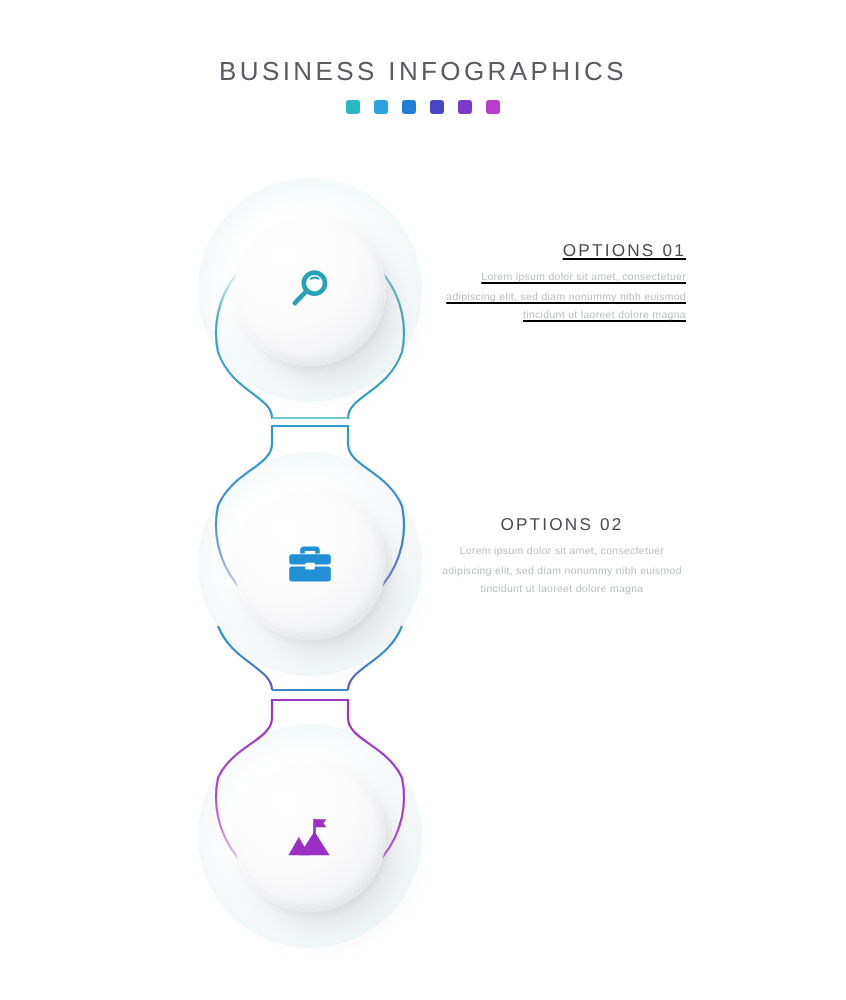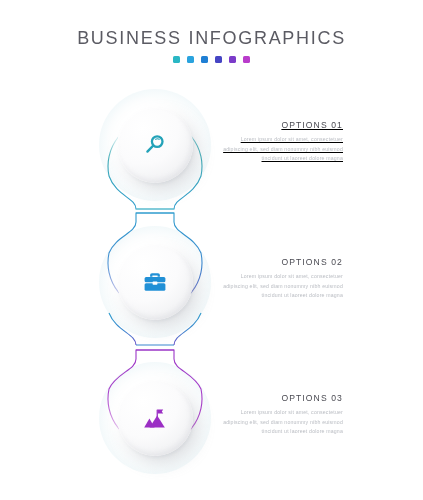--- a/index.html
+++ b/index.html
@@ -8,21 +8,21 @@
     background:#ffffff;
     font-family:"Liberation Sans", sans-serif;
     overflow:hidden;
     position:relative;
   }
   .canvas{position:absolute;inset:0;width:423px;height:500px;}
 
   
   .header{position:absolute;top:28px;left:0;width:423px;text-align:center;}
   .title{
-    font-size:18px;letter-spacing:1.7px;color:#5b5b63;
+    font-size:13px;letter-spacing:1.7px;color:#5b5b63;
     font-weight:400;white-space:nowrap;
   }
   .dots{margin-top:7px;display:flex;justify-content:center;gap:7px;}
   .dot{width:7px;height:7px;border-radius:1.6px;display:block;}
 
   
   .shapes{position:absolute;top:0;left:0;width:423px;height:500px;}
 
   
   .disc{
@@ -42,21 +42,21 @@
   }
   .disc svg{position:relative;z-index:2;display:block;}
 
   #disc1{left:117px;top:107px;width:76px;height:76px;}
   #disc2{left:117px;top:244px;width:76px;height:76px;}
   #disc3{left:117px;top:380px;width:76px;height:76px;}
 
   
   .block{position:absolute;width:124px;text-align:right;}
   #block1{left:219px;top:120px;text-decoration:underline;}
-  #block2{left:219px;top:257px;}
+  #block2{left:219px;top:257px;text-align:center;}
   #block3{left:219px;top:393px;}
   .opt-title{
     font-size:8.6px;letter-spacing:1.1px;color:#4a4a52;
     margin:0 0 5px 0;font-weight:400;white-space:nowrap;
   }
   .opt-body{
     font-size:5.2px;line-height:1.85;color:#b9bcc2;
     margin:0;letter-spacing:.18px;
   }
 </style>
@@ -170,18 +170,14 @@
   <div class="block" id="block1">
     <div class="opt-title">OPTIONS 01</div>
     <div class="opt-body">Lorem ipsum dolor sit amet, consectetuer adipiscing elit, sed diam nonummy nibh euismod tincidunt ut laoreet dolore magna</div>
   </div>
 
   <div class="block" id="block2">
     <div class="opt-title">OPTIONS 02</div>
     <div class="opt-body">Lorem ipsum dolor sit amet, consectetuer adipiscing elit, sed diam nonummy nibh euismod tincidunt ut laoreet dolore magna</div>
   </div>
 
-  <div class="block" id="block3">
-    <div class="opt-title">OPTIONS 03</div>
-    <div class="opt-body">Lorem ipsum dolor sit amet, consectetuer adipiscing elit, sed diam nonummy nibh euismod tincidunt ut laoreet dolore magna</div>
-  </div>
 
 </div>
 
 </body></html>

